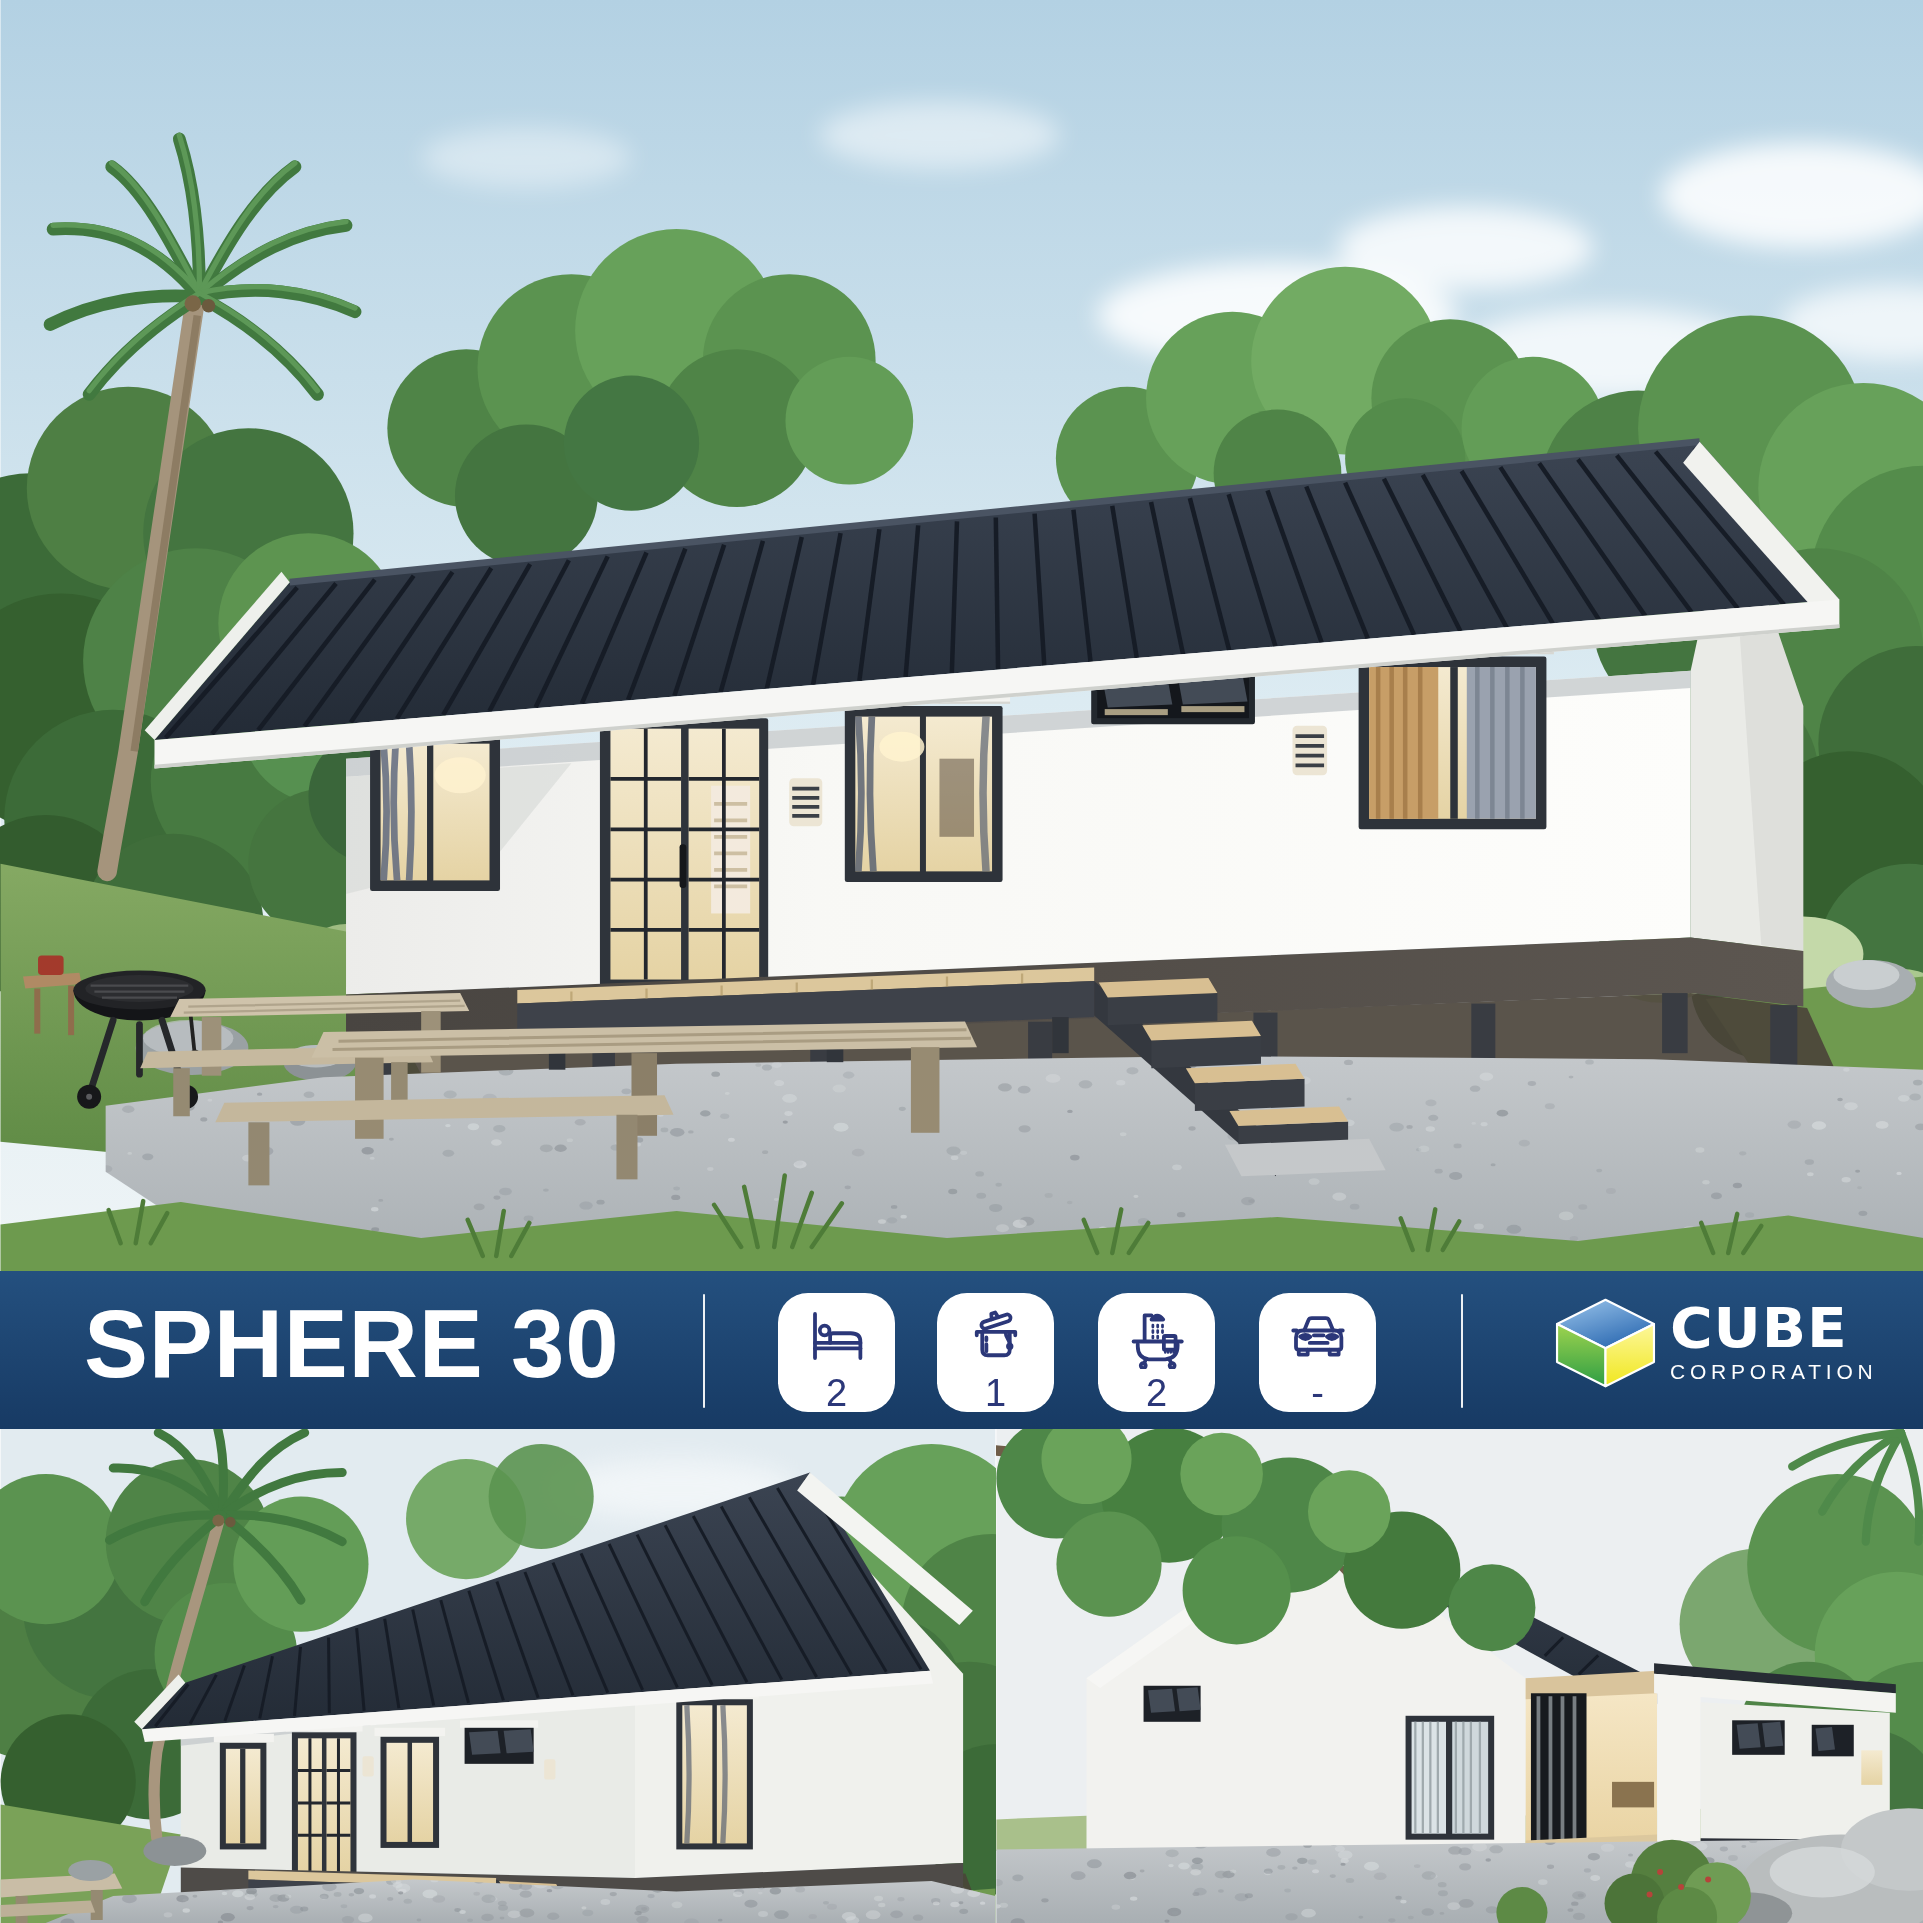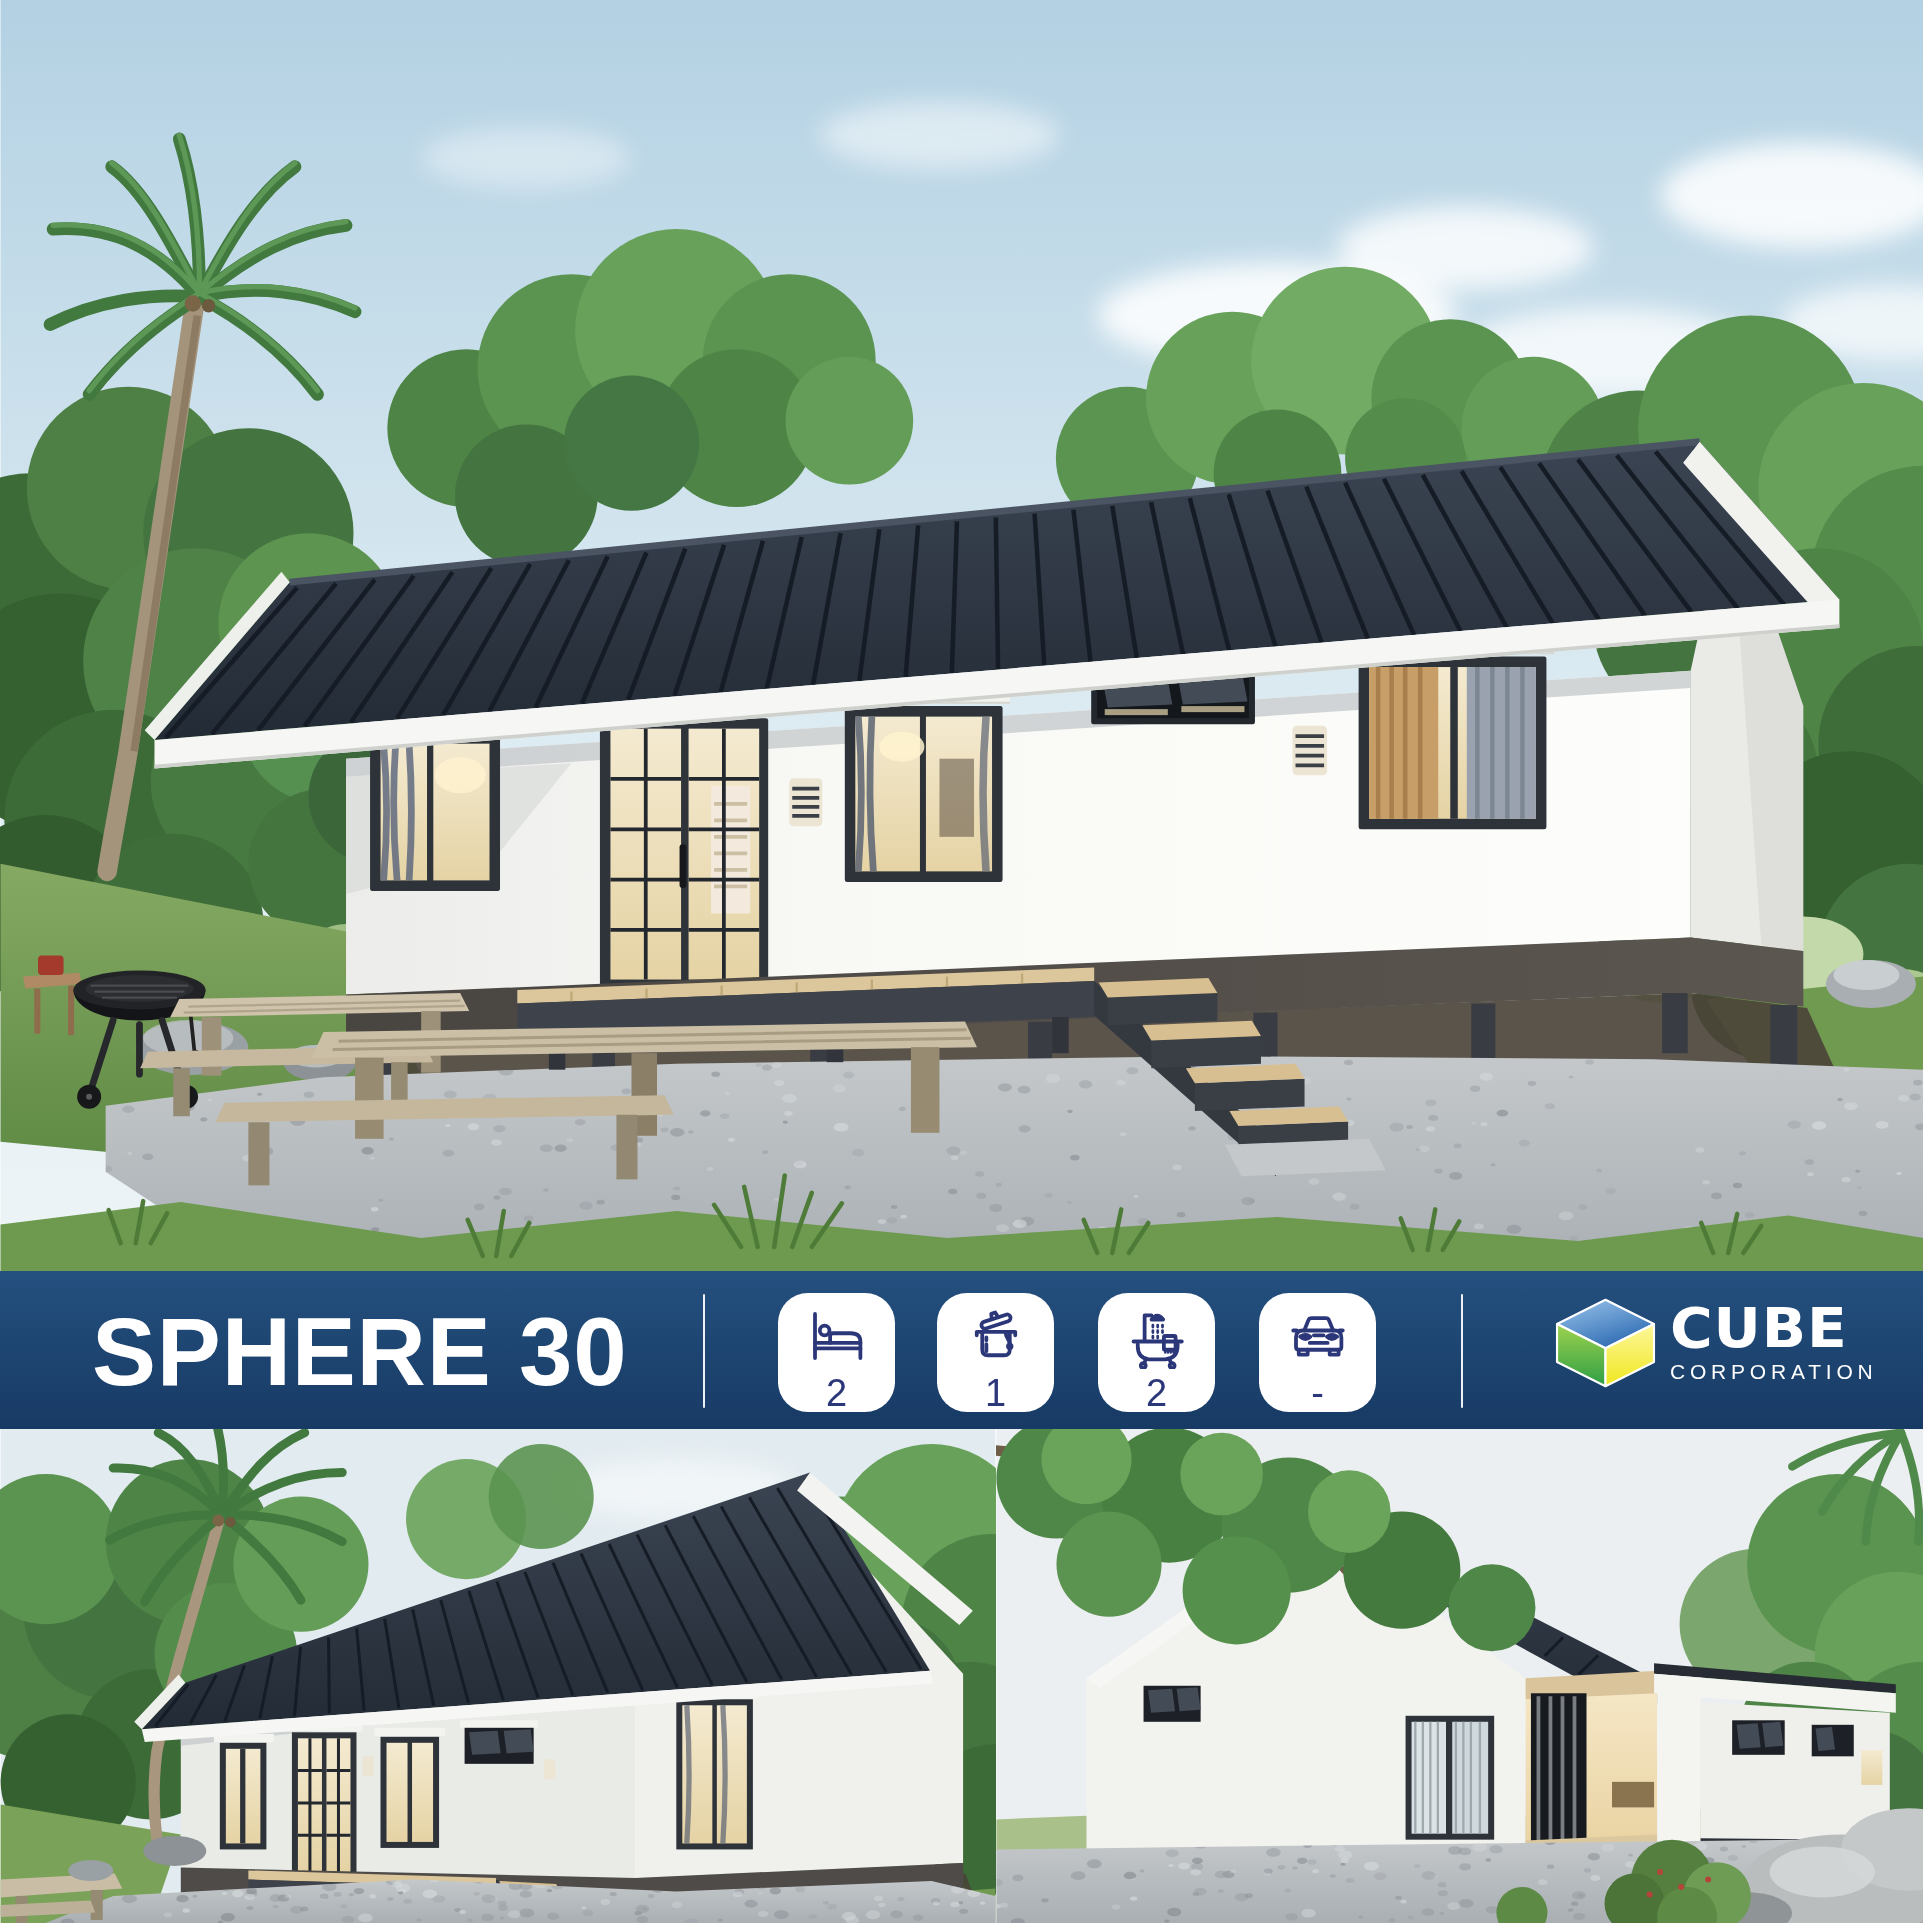--- a/index.html
+++ b/index.html
@@ -5,21 +5,21 @@
   html,body{margin:0;padding:0;background:#ffffff;}
   body{width:1924px;height:1924px;position:relative;font-family:"Liberation Sans",sans-serif;overflow:hidden;}
   .poster{position:absolute;inset:0;}
   svg.scene{position:absolute;display:block;}
   #hero{top:0;left:0;}
   #bottom-left{top:1429px;left:0;}
   #bottom-right{top:1429px;left:996px;}
 
   .banner{position:absolute;top:1271px;left:0;width:1924px;height:158px;
     background:linear-gradient(180deg,var(--banner_top,#24507f) 0%,var(--banner_mid,#1d4470) 55%,var(--banner_bottom,#173a64) 100%);}
-  .model-name{position:absolute;left:84px;top:46%;transform:translateY(-50%);margin:8px;
+  .model-name{position:absolute;left:84px;top:46%;transform:translateY(-50%);margin:0;
     color:var(--text_white,#fff);font-size:96px;font-weight:700;letter-spacing:0.8px;white-space:nowrap;}
   .divider{position:absolute;top:22.5px;width:2.3px;height:114px;background:rgba(255,255,255,.92);border-radius:1.5px;}
   #divider-1{left:703px;} #divider-2{left:1461px;}
   .spec-tile{position:absolute;top:22px;width:117px;height:119px;border-radius:30px;
     background:var(--tile_bg,#fff);display:flex;flex-direction:column;align-items:center;justify-content:flex-start;box-sizing:border-box;padding-top:9px;}
   .spec-icon{width:75px;height:69px;display:flex;align-items:center;justify-content:center;}
   .spec-icon svg{width:72px;height:66px;}
   .spec-value{color:var(--icon_ink,#2b3779);font-size:38px;line-height:1;margin-top:4.5px;font-weight:400;}
   #spec-bedrooms{left:778px;} #spec-kitchen{left:937px;} #spec-bathrooms{left:1098px;} #spec-parking{left:1259px;}
 

